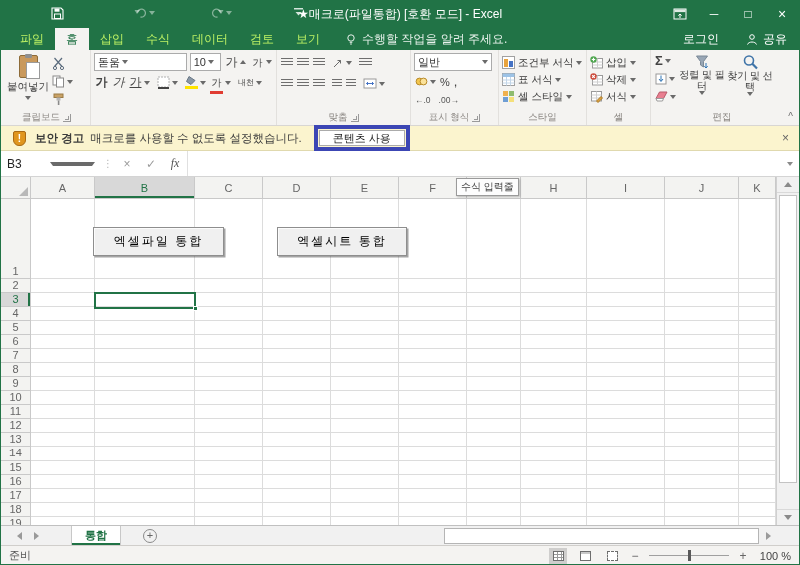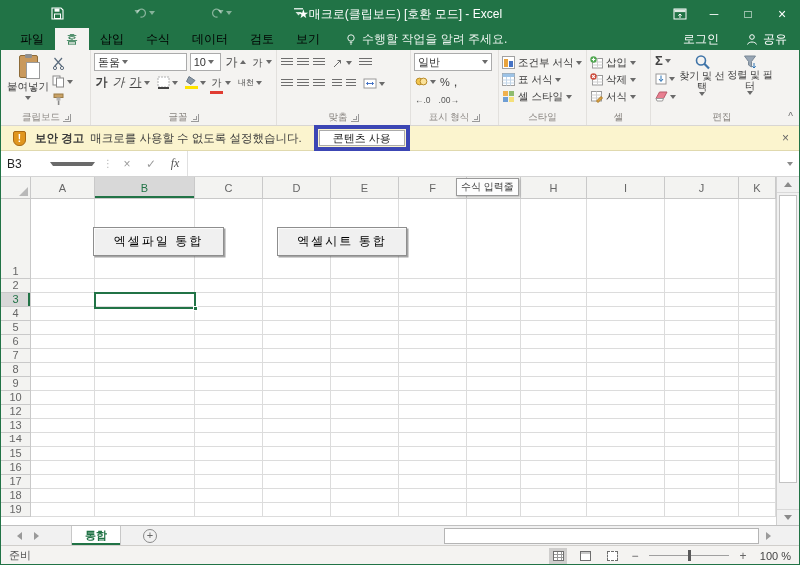--- a/index.html
+++ b/index.html
@@ -8,21 +8,21 @@
 
 .titlebar{height:28px;background:#217346;position:relative;flex:none;color:#fff}
 .qat{position:absolute;top:0;left:0;height:28px}
 .qbtn{position:absolute;top:7px;display:flex;align-items:center;gap:2px}
 .title{position:absolute;left:0;right:0;top:0;height:28px;display:flex;align-items:center;justify-content:center;font-size:12px;color:#fff;pointer-events:none}
 .winctl{position:absolute;right:0;top:0;height:28px;display:flex}
 .winbtn{width:34px;height:28px;display:flex;align-items:center;justify-content:center;font-size:12px;color:#fff}
 
 .tabrow{height:22px;background:#217346;display:flex;align-items:stretch;flex:none;color:#fff;font-size:12px}
 #ribbon-tabs{display:flex;margin-left:8px}
-.rtab{padding:0 11px;display:flex;align-items:center;color:#000000;white-space:nowrap}
+.rtab{padding:0 11px;display:flex;align-items:center;color:#bef264;white-space:nowrap}
 .rtab.active{background:#f4f3f1;color:#217346}
 .tellme{display:flex;align-items:center;gap:5px;margin-left:14px;color:#e8f2ec;white-space:nowrap}
 .trspace{flex:1}
 .signin{display:flex;align-items:center;padding:0 14px;white-space:nowrap}
 .share{display:flex;align-items:center;gap:4px;padding:0 12px;white-space:nowrap}
 
 .ribbon{height:76px;background:#f4f3f1;border-bottom:1px solid #d8d6d3;display:flex;flex:none;position:relative;padding-left:2px;overflow:hidden}
 .grp{border-right:1px solid #e2e0dd;display:flex;flex-direction:column;padding:3px 3px 0;flex:none}
 .gbody{flex:1;min-height:0}
 .glabel{height:15px;font-size:9.5px;color:#8a8682;display:flex;align-items:center;justify-content:center;gap:3px;white-space:nowrap}
@@ -149,21 +149,21 @@
       </span>
       <span class="qbtn" style="left:293px">
         <span>
             <svg width="10" height="11" viewBox="0 0 10 11">
               <rect y="1" width="9" height="1.5" fill="#d4e5db"></rect>
               <path d="M1.5 5 L7.5 5 L4.5 8.5 Z" fill="#d4e5db"></path>
             </svg>
           </span>
       </span>
     </div>
-    <div class="title">★매크로(클립보드)  [호환 모드] - Excel</div>
+    <div class="title">★매크로(파일통합)  [호환 모드] - Excel</div>
     <div class="winctl">
       <span class="winbtn">
           <svg width="14" height="12" viewBox="0 0 14 12">
             <rect x="1" y="1" width="12" height="10" fill="none" stroke="#fff"></rect>
             <rect x="1.5" y="1.5" width="11" height="2.6" fill="#fff" opacity=".85"></rect>
             <path d="M7 10 L7 6 M5.3 7.6 L7 6 L8.7 7.6" stroke="#fff" fill="none"></path>
           </svg>
         </span>
       <span class="winbtn">─</span>
       <span class="winbtn">□</span>
@@ -295,24 +295,20 @@
               <span><span class="kga" style="font-size:10px;line-height:9px">가</span><span class="rbar"></span></span>
               <span class="dd"></span>
             </span>
           <span class="vsep"></span>
           <span class="mini">
               <span style="font-size:8px;color:#444">내천</span>
               <span class="dd"></span>
             </span>
         </div>
       </div>
-      <div class="glabel">
-          <span>글꼴</span>
-          <span class="lau"></span>
-        </div>
     </div>
 
     <div class="grp" style="width:134px">
       <div class="gbody" style="display:flex;flex-direction:column;gap:6px;padding-top:2px">
         <div class="frow2">
           <span class="mini">
               <span class="bars"></span>
             </span>
           <span class="mini">
               <span class="bars"></span>
@@ -503,36 +499,36 @@
           <span class="mini">
               <svg width="13" height="11" viewBox="0 0 13 11">
                 <path d="M4.5 1 H12 L8.5 7.5 H1 Z" fill="#e87f90" stroke="#b85a6a"></path>
                 <path d="M1 7.5 H8.5 L7.5 10 H2 Z" fill="#fff" stroke="#9a9a9a"></path>
               </svg>
               <span class="dd"></span>
             </span>
         </div>
         <div class="ed-big">
           <span>
+              <svg width="16" height="15" viewBox="0 0 16 15">
+                <path d="M2.5 2 H13.5 L9.5 7.5 V13 L6.5 11 V7.5 Z" fill="#98a6b5" stroke="#7a8896"></path>
+                <path d="M12 9 V14 M10.3 12.2 L12 14 L13.7 12.2" stroke="#2e74b5" fill="none"></path>
+              </svg>
+            </span>
+          <span>정렬 및 필터</span>
+            <span class="dd"></span>
+        </div>
+        <div class="ed-big">
+          <span>
               <svg width="17" height="16" viewBox="0 0 17 16">
                 <circle cx="7" cy="6.5" r="4.5" fill="none" stroke="#3f74a8" stroke-width="1.6"></circle>
                 <path d="M10.3 9.8 L15 14.5" stroke="#3f74a8" stroke-width="2.2"></path>
               </svg>
             </span>
           <span>찾기 및 선택</span>
-            <span class="dd"></span>
-        </div>
-        <div class="ed-big">
-          <span>
-              <svg width="16" height="15" viewBox="0 0 16 15">
-                <path d="M2.5 2 H13.5 L9.5 7.5 V13 L6.5 11 V7.5 Z" fill="#98a6b5" stroke="#7a8896"></path>
-                <path d="M12 9 V14 M10.3 12.2 L12 14 L13.7 12.2" stroke="#2e74b5" fill="none"></path>
-              </svg>
-            </span>
-          <span>정렬 및 필터</span>
             <span class="dd"></span>
         </div>
       </div>
       <div class="glabel">
           <span>편집</span>
         </div>
     </div>
 
     <span class="collapse">^</span>
   </div>
@@ -716,20 +712,34 @@
               <div class="g-c" style="width: 68px;"></div>
               <div class="g-c" style="width: 68px;"></div>
               <div class="g-c" style="width: 68px;"></div>
               <div class="g-c" style="width: 54px;"></div>
               <div class="g-c" style="width: 66px;"></div>
               <div class="g-c" style="width: 78px;"></div>
               <div class="g-c" style="width: 74px;"></div>
               <div class="g-c" style="width: 37px;"></div>
             </div>
             <div class="g-row" style="height: 14px;">
+              <div class="g-n">11</div>
+              <div class="g-c" style="width: 64px;"></div>
+              <div class="g-c" style="width: 100px;"></div>
+              <div class="g-c" style="width: 68px;"></div>
+              <div class="g-c" style="width: 68px;"></div>
+              <div class="g-c" style="width: 68px;"></div>
+              <div class="g-c" style="width: 68px;"></div>
+              <div class="g-c" style="width: 54px;"></div>
+              <div class="g-c" style="width: 66px;"></div>
+              <div class="g-c" style="width: 78px;"></div>
+              <div class="g-c" style="width: 74px;"></div>
+              <div class="g-c" style="width: 37px;"></div>
+            </div>
+            <div class="g-row" style="height: 14px;">
               <div class="g-n">12</div>
               <div class="g-c" style="width: 64px;"></div>
               <div class="g-c" style="width: 100px;"></div>
               <div class="g-c" style="width: 68px;"></div>
               <div class="g-c" style="width: 68px;"></div>
               <div class="g-c" style="width: 68px;"></div>
               <div class="g-c" style="width: 68px;"></div>
               <div class="g-c" style="width: 54px;"></div>
               <div class="g-c" style="width: 66px;"></div>
               <div class="g-c" style="width: 78px;"></div>

